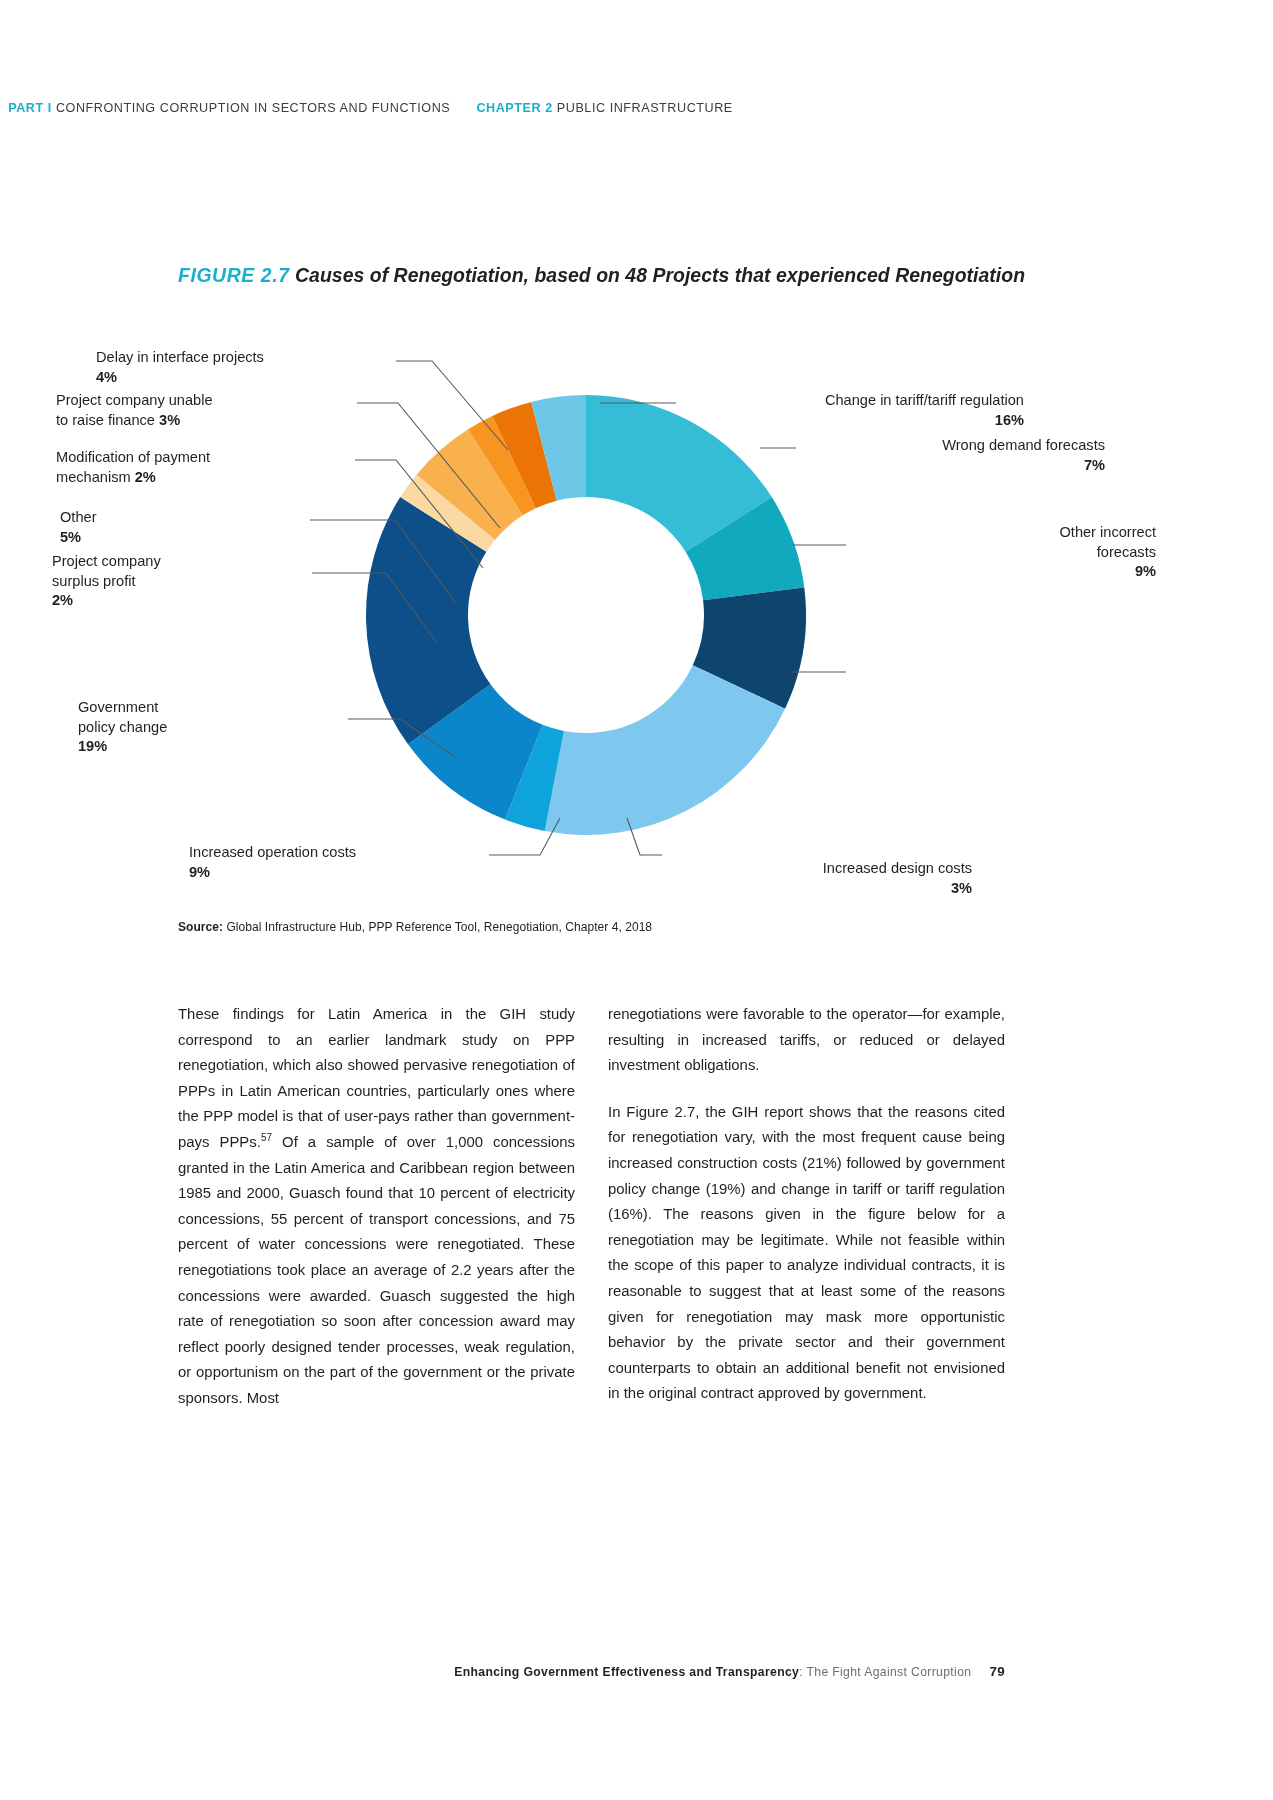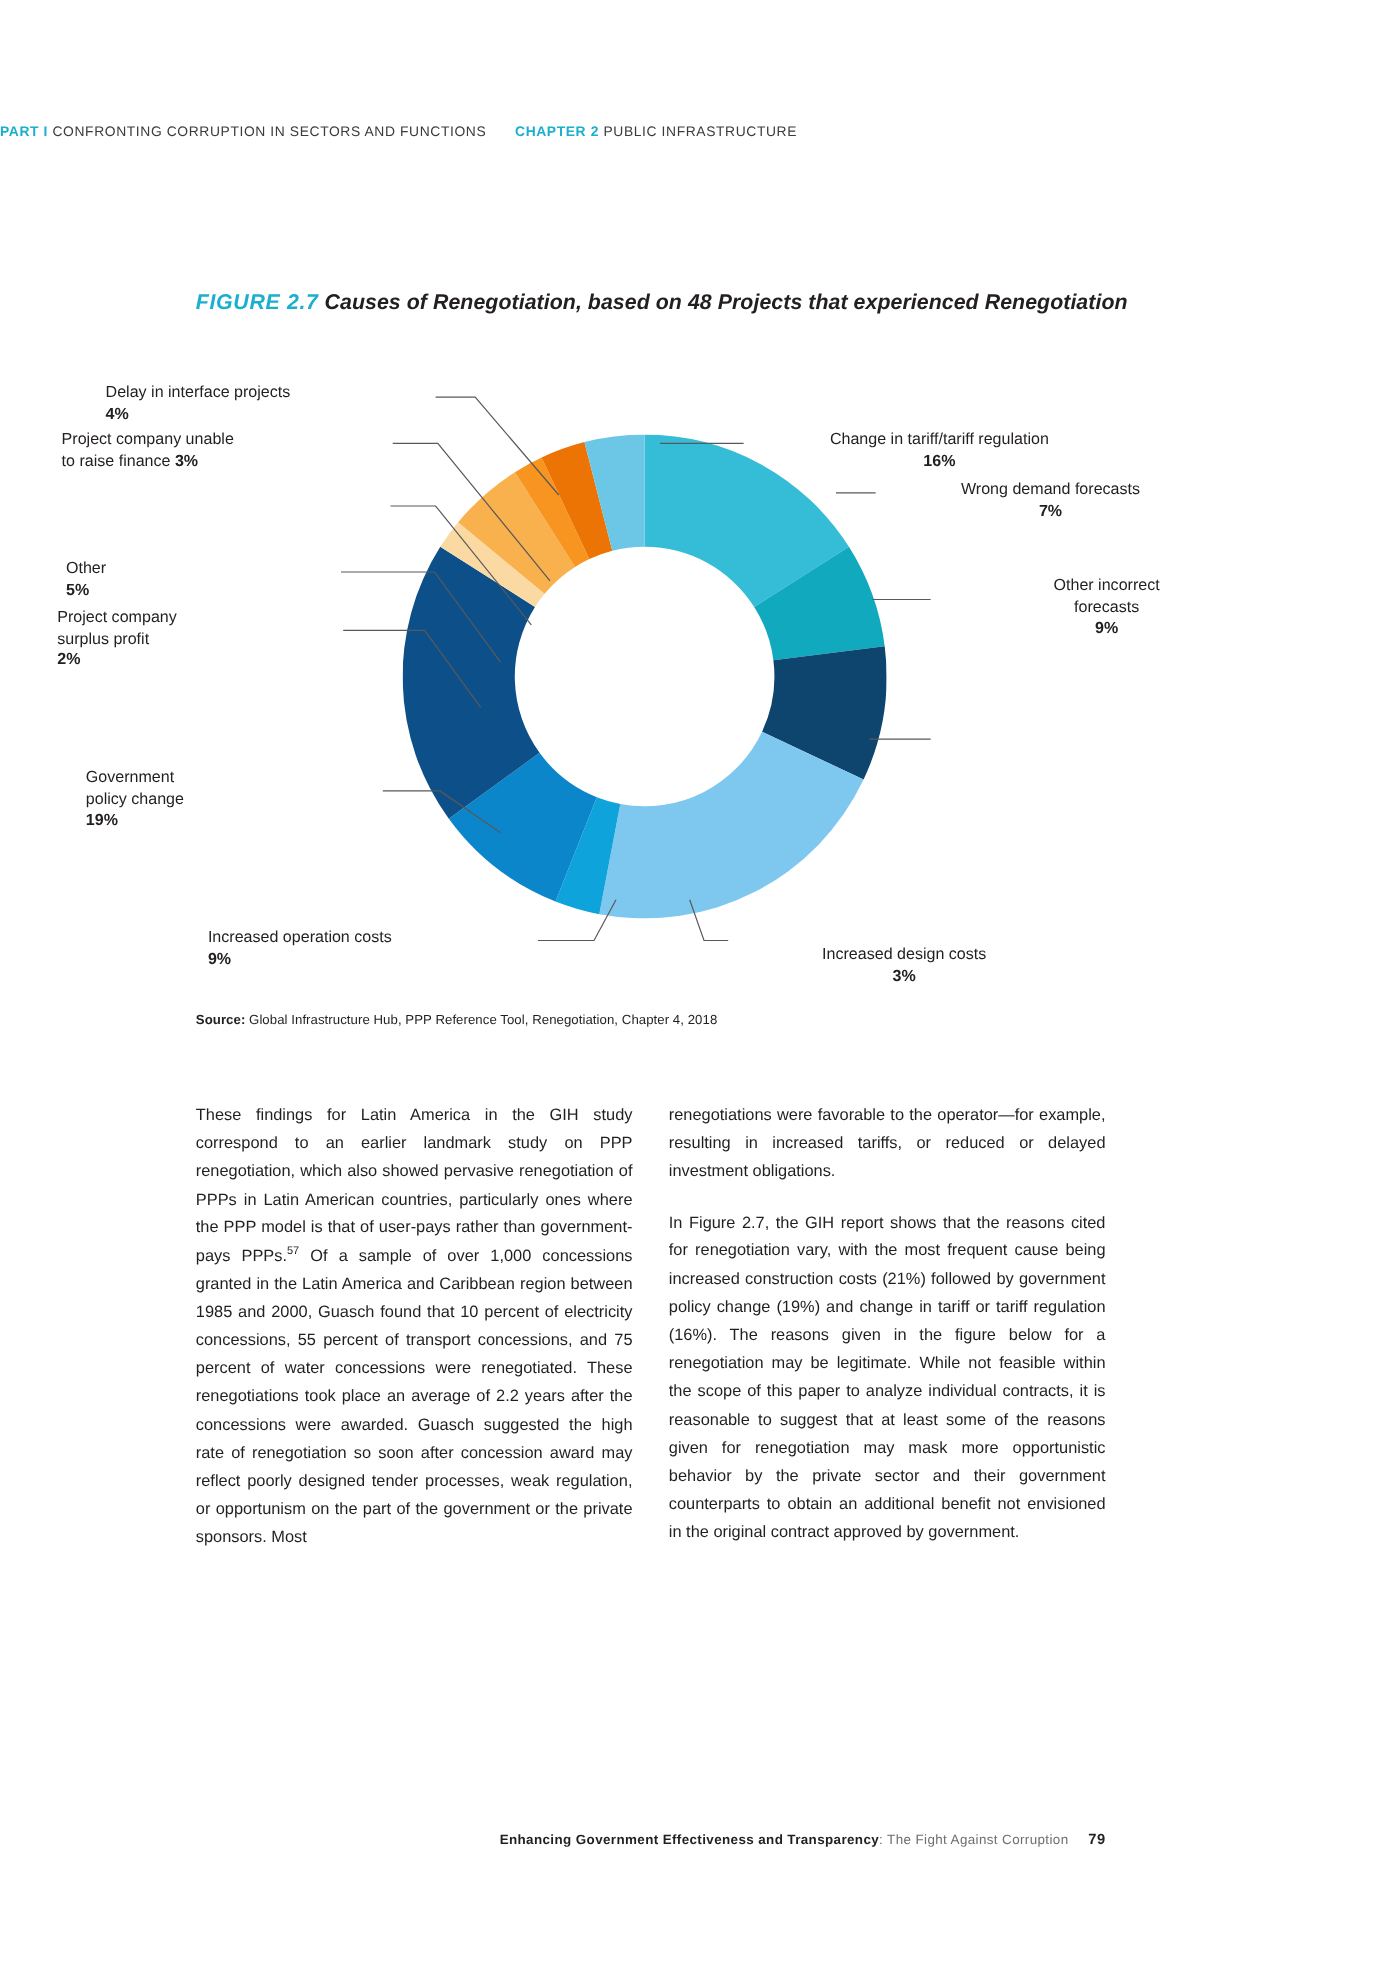--- a/index.html
+++ b/index.html
@@ -5,22 +5,22 @@
   html,body{margin:0;padding:0;}
   body{
     width:1273px;height:1800px;background:#ffffff;
     font-family:"Liberation Sans","DejaVu Sans",sans-serif;
     color:#231f20;position:relative;overflow:hidden;
   }
   .page{position:absolute;left:0;top:0;width:1273px;height:1800px;}
 
   
   .runhead{
-    position:absolute;left:0;top:113px;width:1009px;
-    text-align:left;padding-right:268px;box-sizing:border-box;
+    position:absolute;left:0;top:101px;width:1009px;
+    text-align:center;padding-right:268px;box-sizing:border-box;
     font-size:12.6px;letter-spacing:.55px;color:#3b3b3d;
     white-space:nowrap;
   }
   .runhead .teal{color:#1ab0cd;font-weight:700;}
   .runhead .gap{display:inline-block;width:18px;}
 
   
   .fig-title{
     position:absolute;left:178px;top:264px;width:880px;
     font-size:19.4px;font-weight:700;color:#231f20;
@@ -36,21 +36,21 @@
   
   .leaders{position:absolute;left:0;top:0;width:1273px;height:580px;pointer-events:none;}
 
   
   .lbl{
     position:absolute;font-size:14.6px;line-height:19.5px;
     color:#231f20;white-space:nowrap;
   }
   .lbl b{font-weight:700;}
   .lbl.r{text-align:left;}
-  .lbl.l{text-align:center;}
+  .lbl.l{text-align:right;}
 
   
   .source{
     position:absolute;left:178px;top:920px;
     font-size:12px;color:#231f20;letter-spacing:.05px;
   }
   .source b{font-weight:700;}
 
   
   .cols{position:absolute;left:178px;top:1002px;width:917px;height:400px;}
@@ -131,20 +131,24 @@
     <div class="lbl r" style="left:96px;top:28px;width:300px;">
       <div>Delay in interface projects</div>
       <div style="font-weight:700">4%</div>
     </div>
 
     <div class="lbl r" style="left:56px;top:71px;width:300px;">
       <div>Project company unable</div>
       <div><span>to raise finance </span><b>3%</b></div>
     </div>
 
+    <div class="lbl r" style="left:56px;top:128px;width:300px;">
+      <div>Modification of payment</div>
+      <div><span>mechanism </span><b>2%</b></div>
+    </div>
 
     <div class="lbl r" style="left:60px;top:188px;width:250px;">
       <div>Other</div>
       <div style="font-weight:700">5%</div>
     </div>
 
     <div class="lbl r" style="left:52px;top:232px;width:260px;">
       <div>Project company</div>
       <div>surplus profit</div>
       <div style="font-weight:700">2%</div>

